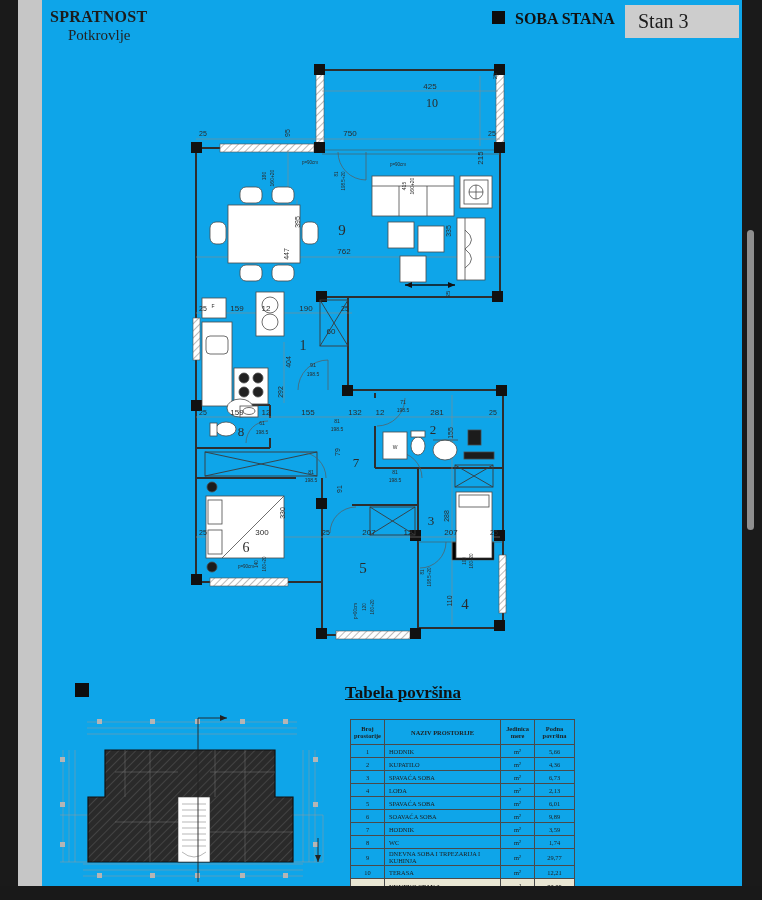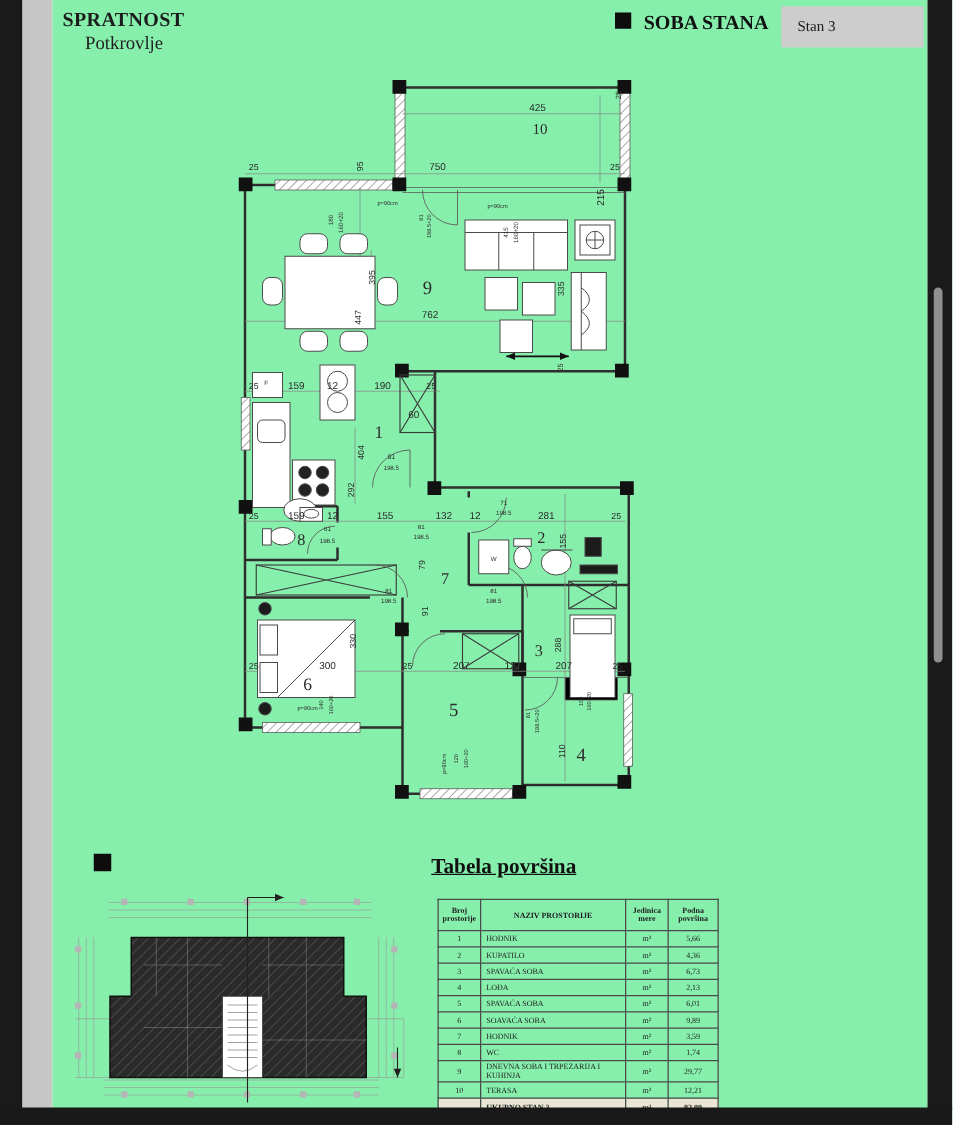--- a/index.html
+++ b/index.html
@@ -2,26 +2,26 @@
 <html><head>
 <meta charset="utf-8">
 <style>
   html,body{margin:0;padding:0;background:#ffffff;}
   .viewer{position:relative;width:762px;height:900px;overflow:hidden;background:#fff;font-family:"Liberation Serif",serif;}
   .edge-left{position:absolute;left:0;top:0;width:18px;height:888px;background:#1a1a1a;}
   .gutter-left{position:absolute;left:18px;top:0;width:24px;height:888px;background:#c6c6c6;}
   .edge-right{position:absolute;left:742px;top:0;width:20px;height:888px;background:#1a1a1a;}
   .bottom-bar{position:absolute;left:0;top:886px;width:762px;height:14px;background:#191919;}
   .scroll-thumb{position:absolute;left:747px;top:230px;width:7px;height:300px;background:#8f8f8f;border-radius:4px;}
-  .page{position:absolute;left:42px;top:0;width:700px;height:888px;background:#86efac;}
+  .page{position:absolute;left:42px;top:0;width:700px;height:888px;background:#0ea5e9;}
   .h-floor{position:absolute;left:8px;top:8px;font-size:16px;font-weight:bold;color:#1c1c1c;letter-spacing:.3px;}
   .h-floor-val{position:absolute;left:26px;top:27px;font-size:15px;color:#222;}
   .h-unit{position:absolute;left:450px;top:10px;font-size:16px;font-weight:bold;color:#111;}
   .h-unit .sq{display:inline-block;width:13px;height:13px;background:#0d0d0d;margin-right:10px;}
-  .badge{position:absolute;left:583px;top:5px;width:114px;height:33px;background:#cdcdcd;color:#1b1b1b;font-size:12px;line-height:33px;padding-left:13px;box-sizing:border-box;}
+  .badge{position:absolute;left:583px;top:5px;width:114px;height:33px;background:#cdcdcd;color:#1b1b1b;font-size:20px;line-height:33px;padding-left:13px;box-sizing:border-box;}
   .sec-pos-title{position:absolute;left:33px;top:681px;font-size:18px;font-weight:bold;color:#111;}
   .sec-pos-title .sq{display:inline-block;width:14px;height:14px;background:#0d0d0d;margin-right:9px;}
   .sec-tab-title{position:absolute;left:303px;top:683px;font-size:17px;font-weight:bold;color:#111;text-decoration:underline;}
   svg text{font-family:"Liberation Sans",sans-serif;fill:#2b2b2b;text-anchor:middle;}
   svg text.room{font-family:"Liberation Serif",serif;}
   .area-table-wrap{position:absolute;left:308px;top:719px;}
   table.area{border-collapse:collapse;font-family:"Liberation Serif",serif;font-size:6.4px;color:#1e1e1e;}
   table.area th,table.area td{border:0.9px solid #4a4a4a;padding:1px 2px;text-align:center;vertical-align:middle;}
   table.area th{font-weight:bold;height:22px;}
   table.area td{height:10px;}

